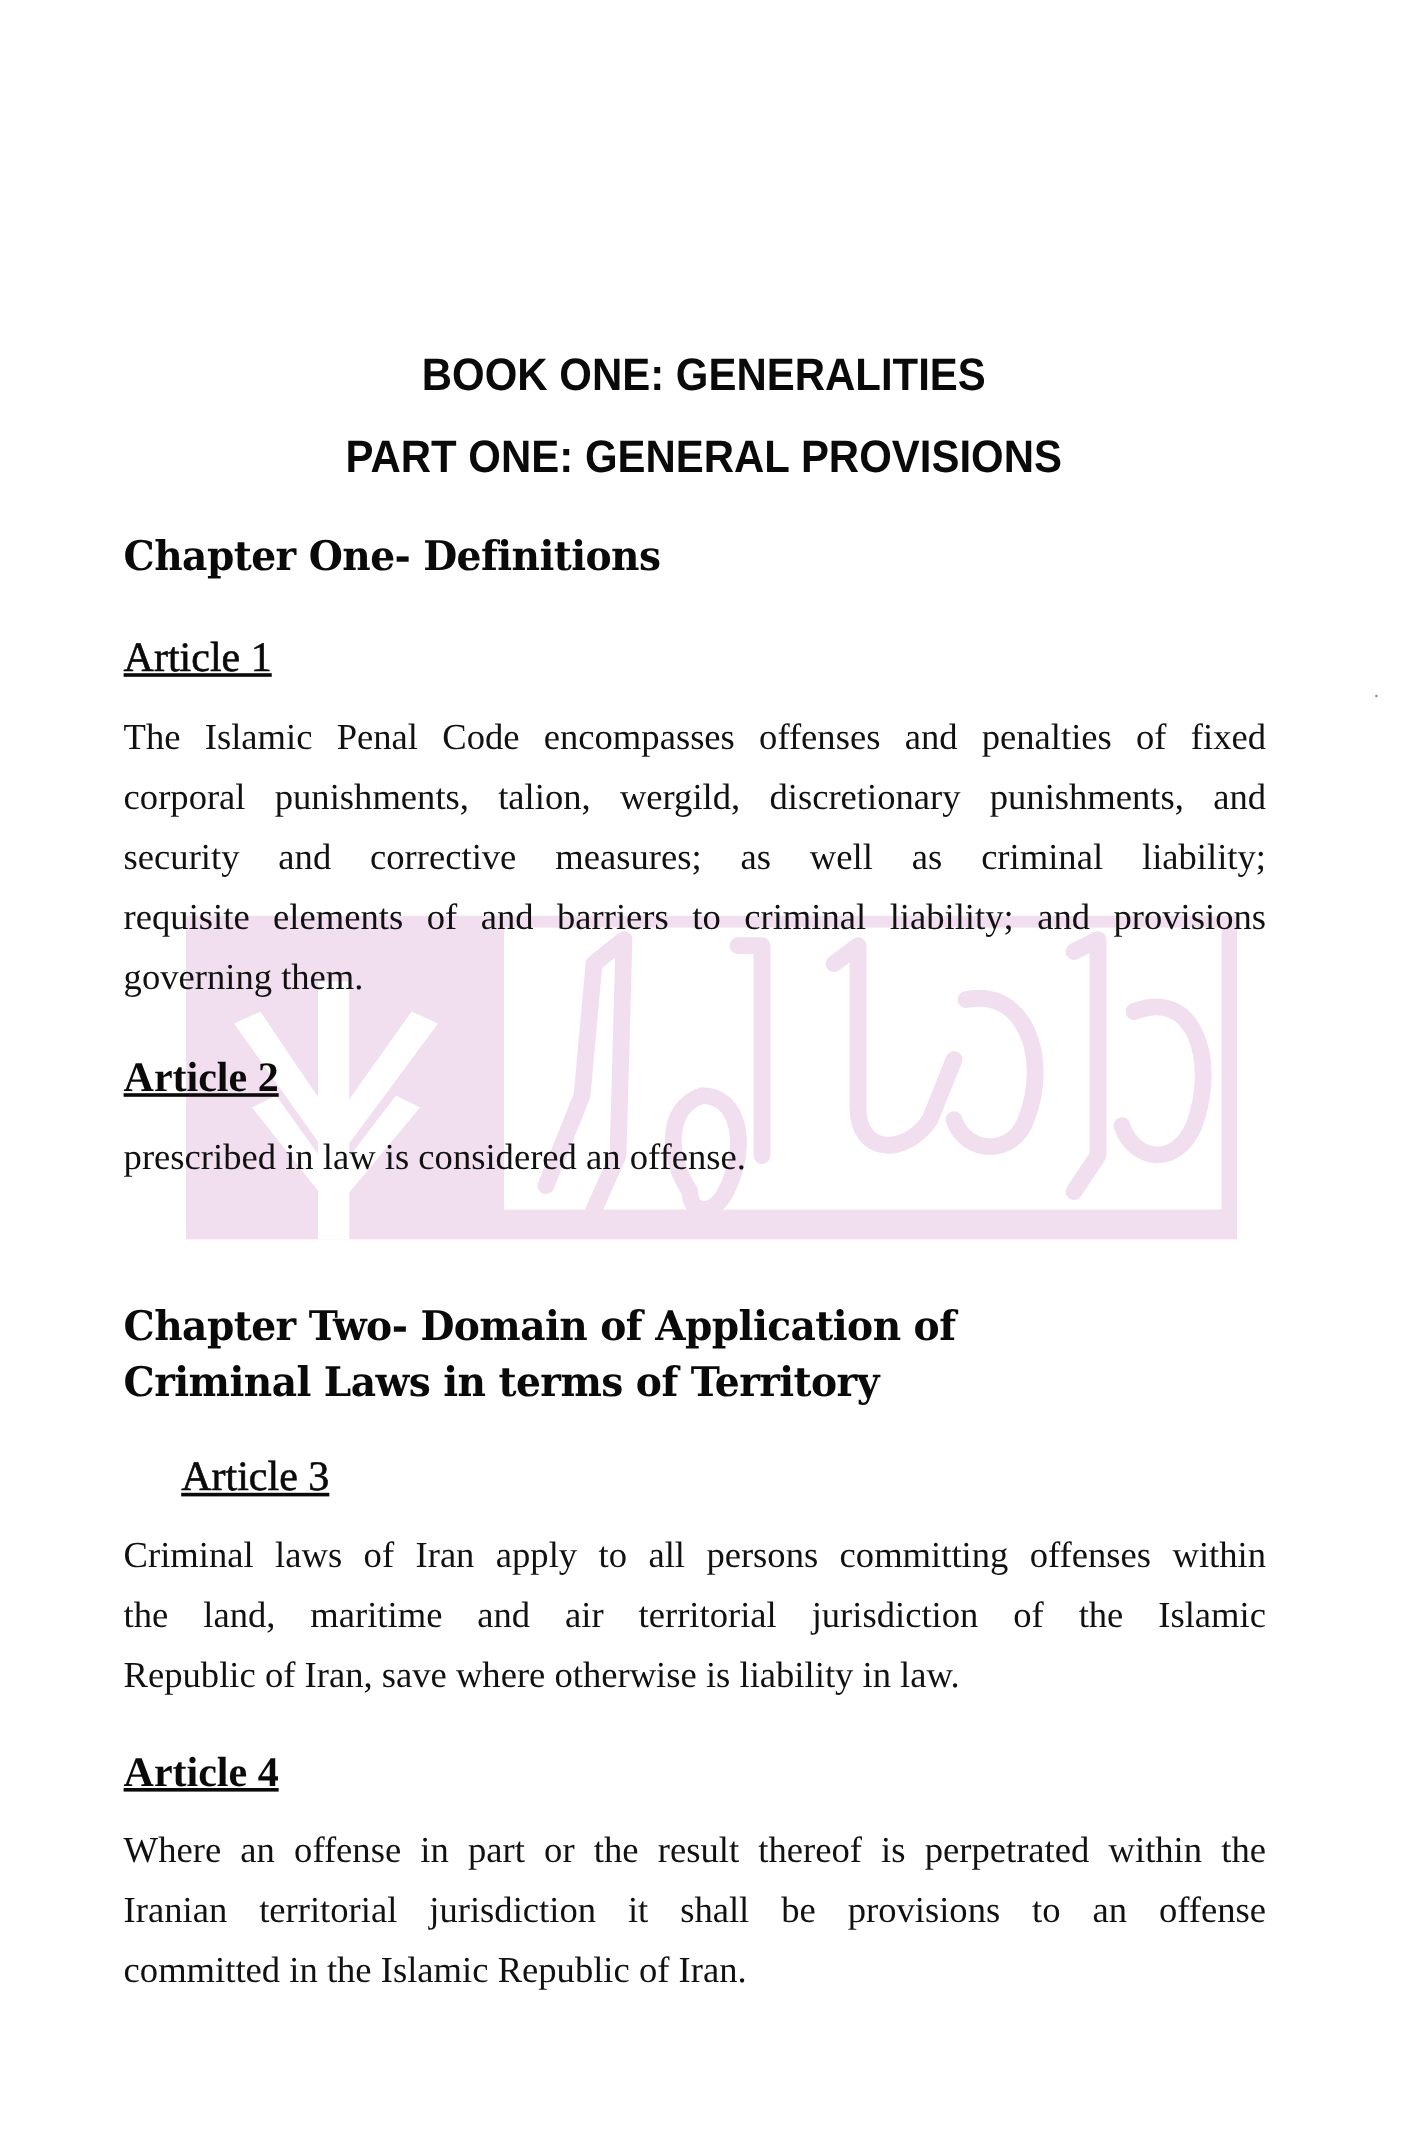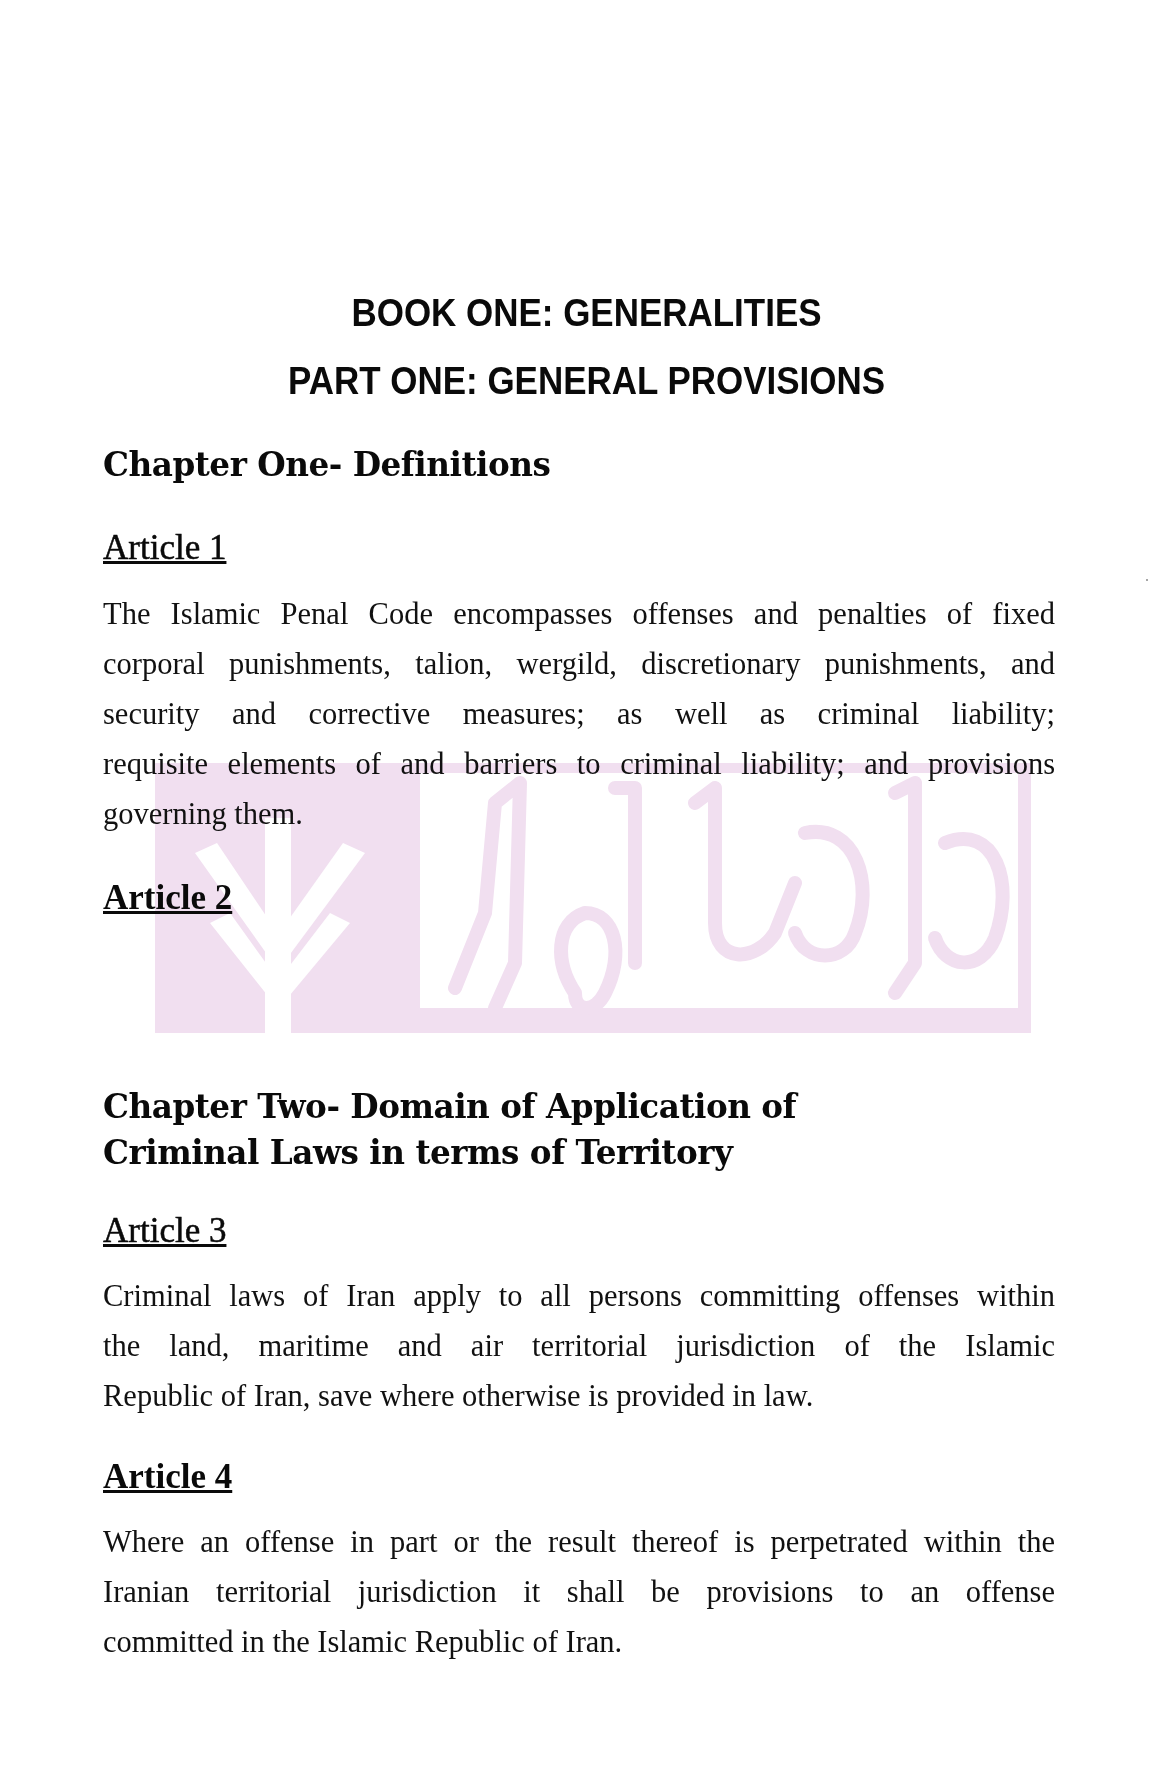--- a/index.html
+++ b/index.html
@@ -158,32 +158,33 @@
     <div class="article-body" style="top:589px;">
       <span class="line">The Islamic Penal Code encompasses offenses and penalties of fixed</span>
       <span class="line">corporal punishments, talion, wergild, discretionary punishments, and</span>
       <span class="line">security and corrective measures; as well as criminal liability;</span>
       <span class="line">requisite elements of and barriers to criminal liability; and provisions</span>
       <span class="line last">governing them.</span>
     </div>
 
     <h4 class="article-title bold" style="top:878px;">Article 2</h4>
     <div class="article-body" style="top:939px;">
+      <span class="line last">prescribed in law is considered an offense.</span>
     </div>
 
     <div class="chapter-title" style="top:1083px;">
       <div>Chapter Two- Domain of Application of</div>
       <div>Criminal Laws in terms of Territory</div>
     </div>
 
-    <h4 class="article-title" style="top:1211px;">Article 3</h4>
+    <h4 class="article-title" style="top:1211px;margin-left:48px;">Article 3</h4>
     <div class="article-body" style="top:1271px;">
       <span class="line">Criminal laws of Iran apply to all persons committing offenses within</span>
       <span class="line">the land, maritime and air territorial jurisdiction of the Islamic</span>
-      <span class="line last">Republic of Iran, save where otherwise is provided in law.</span>
+      <span class="line last">Republic of Iran, save where otherwise is liability in law.</span>
     </div>
 
     <h4 class="article-title bold" style="top:1457px;">Article 4</h4>
     <div class="article-body" style="top:1517px;">
       <span class="line">Where an offense in part or the result thereof is perpetrated within the</span>
       <span class="line">Iranian territorial jurisdiction it shall be provisions to an offense</span>
       <span class="line last">committed in the Islamic Republic of Iran.</span>
     </div>
 
   </div>

